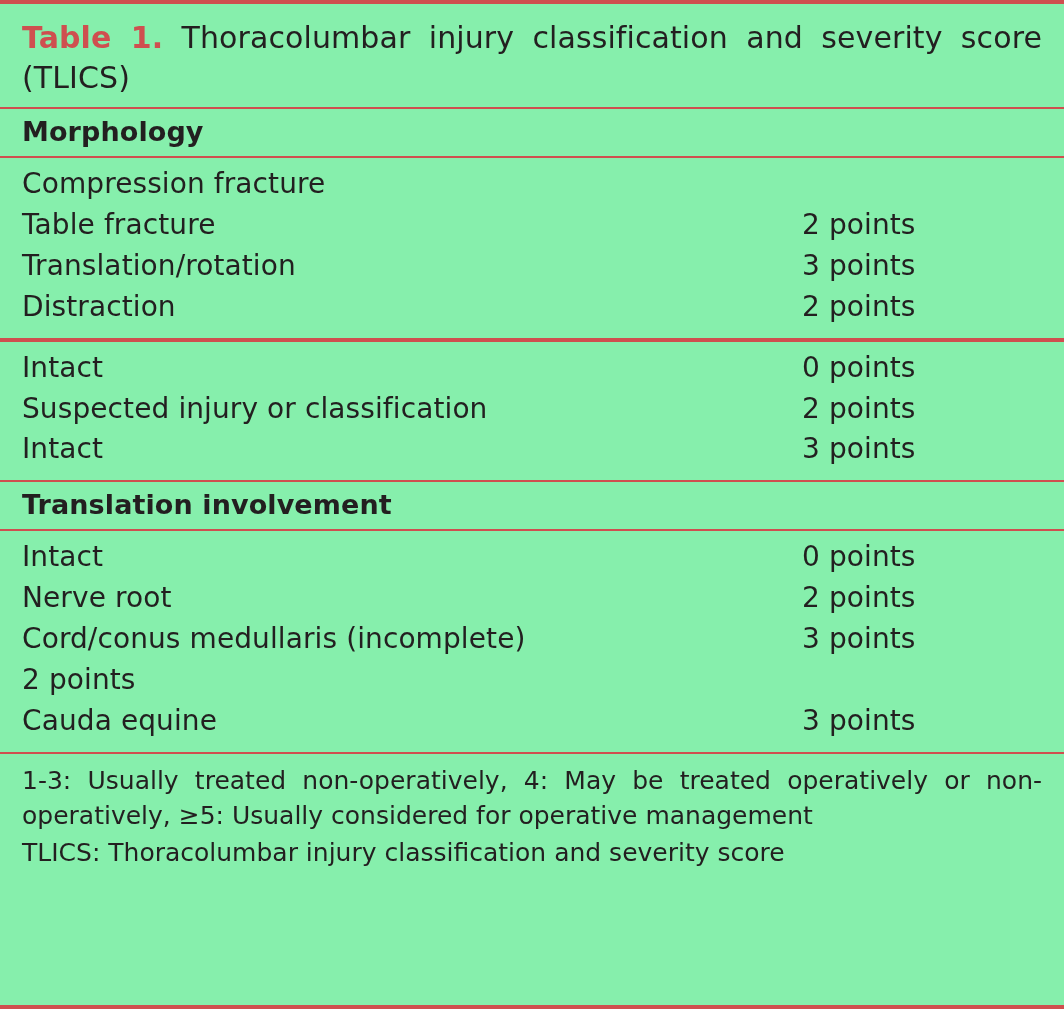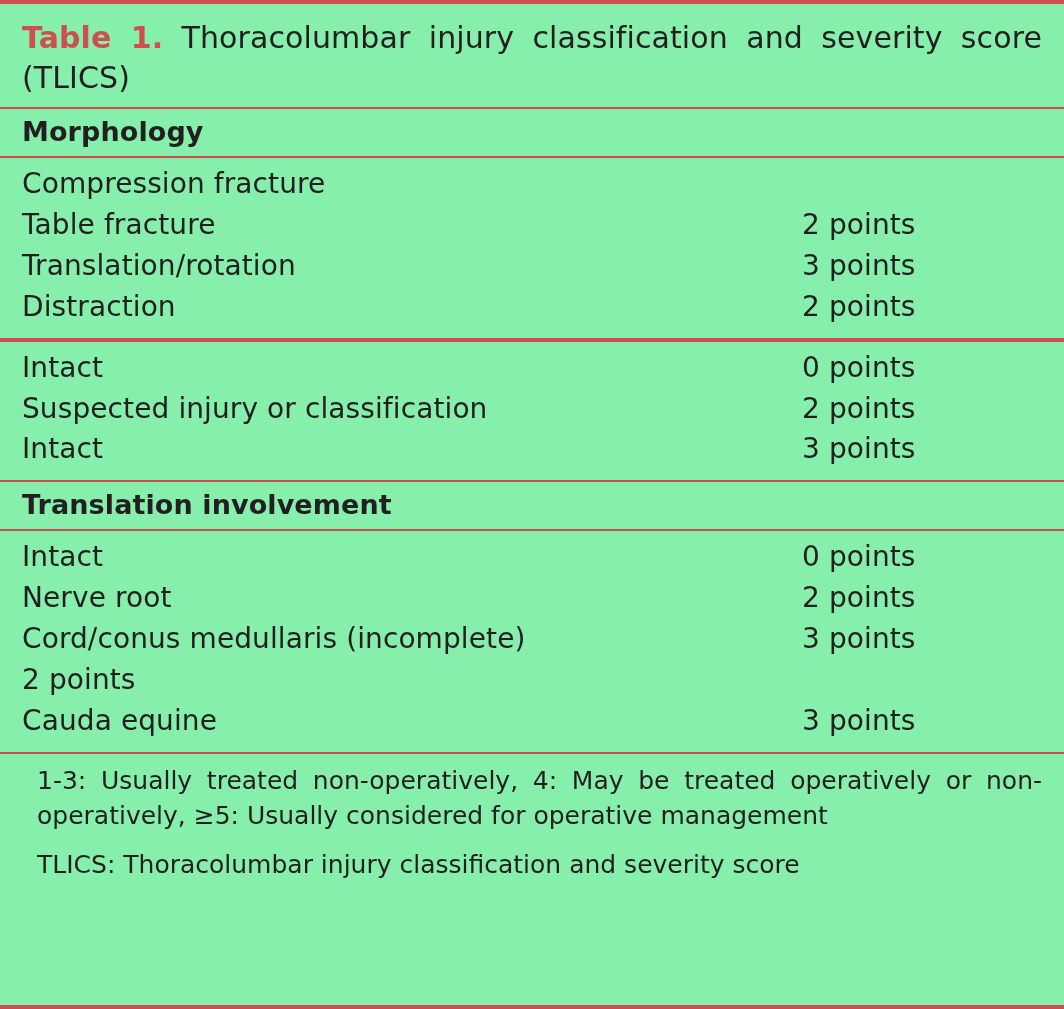--- a/index.html
+++ b/index.html
@@ -65,31 +65,31 @@
   .row .row-label {
     flex: 0 0 auto;
     width: 780px;
     letter-spacing: 0.1px;
   }
   .row .row-value {
     flex: 1 1 auto;
     letter-spacing: 0.1px;
   }
   .footnotes {
-    padding: 9px 22px 8px 37px;
+    padding: 9px 22px 8px 22px;
     font-size: 25px;
     line-height: 1.42;
     color: #231f20;
   }
   .footnote {
     text-align: justify;
     text-align-last: left;
   }
   .footnote + .footnote {
-    margin-top: 13px;
+    margin-top: 1px;
   }
 </style>
 </head>
 <body>
 
 <div class="table-wrap">
 
   <div class="caption">
     <span class="label">Table 1.</span>
     <span class="caption-text">Thoracolumbar injury classification and severity score (TLICS)</span>

